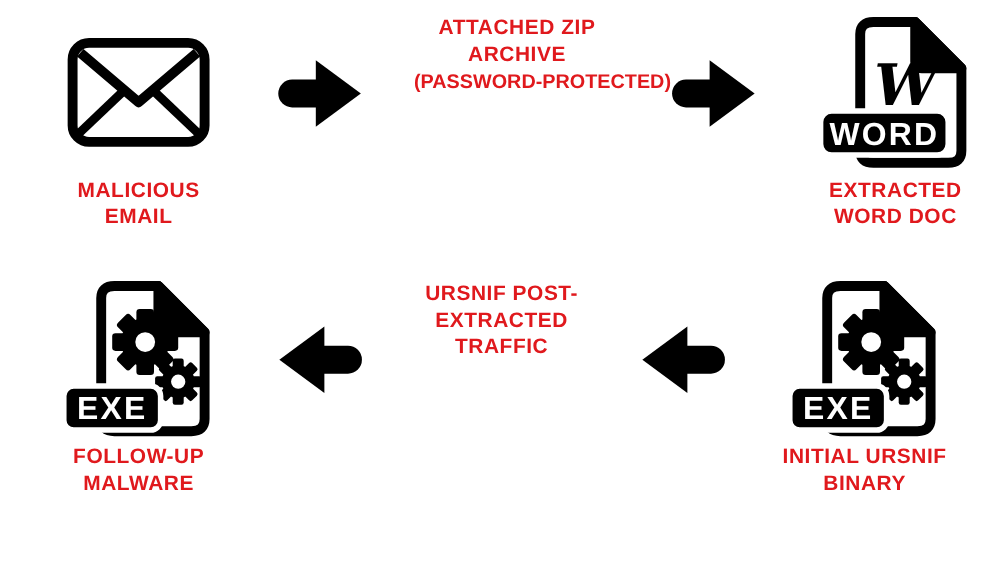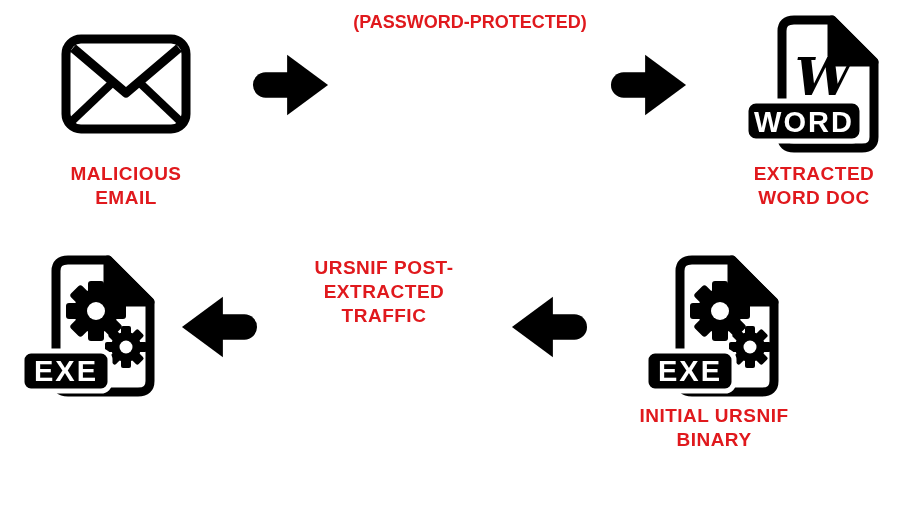--- a/index.html
+++ b/index.html
@@ -47,21 +47,21 @@
     text-align: center;
     color: #e0191d;
     font-weight: bold;
     font-size: 19px;
     line-height: 1.25;
     white-space: pre-line;
     letter-spacing: 0.5px;
   }
   .sublabel {
     width: 280px;
-    text-align: center;
+    text-align: right;
     color: #e0191d;
     font-weight: bold;
     font-size: 18px;
     line-height: 1.2;
     margin-top: 2px;
   }
   
   .stroke-icon { fill: #ffffff; stroke: #000000; stroke-linejoin: round; }
   .solid { fill: #000000; }
   .badge-rect { fill: #000000; stroke: #ffffff; stroke-width: 5; }
@@ -106,20 +106,22 @@
     </div>
 
     <div class="arrow-cell">
       <svg width="78" height="70" viewBox="0 0 80 70">
         <line x1="14" y1="35" x2="40" y2="35" stroke="#000" stroke-width="26" stroke-linecap="round"></line>
         <polygon class="solid" points="36,4 36,66 78,35"></polygon>
       </svg>
     </div>
 
     <div class="step">
+      <div class="label">ATTACHED ZIP
+ARCHIVE</div>
       <div class="sublabel">(PASSWORD-PROTECTED)</div>
     </div>
 
     <div class="arrow-cell">
       <svg width="78" height="70" viewBox="0 0 80 70">
         <line x1="14" y1="35" x2="40" y2="35" stroke="#000" stroke-width="26" stroke-linecap="round"></line>
         <polygon class="solid" points="36,4 36,66 78,35"></polygon>
       </svg>
     </div>
 
@@ -159,20 +161,22 @@
             <rect class="solid" x="85" y="71" width="10" height="42" rx="2" transform="rotate(45 90 92)"></rect>
             <rect class="solid" x="85" y="71" width="10" height="42" rx="2" transform="rotate(90 90 92)"></rect>
             <rect class="solid" x="85" y="71" width="10" height="42" rx="2" transform="rotate(135 90 92)"></rect>
             <circle class="solid" cx="90" cy="92" r="15"></circle>
             <circle cx="90" cy="92" r="6.5" fill="#ffffff"></circle>
           </g>
           <rect class="badge-rect" x="-14" y="96" width="88" height="40" rx="9"></rect>
           <text class="badge-text" x="30" y="126" font-size="29">EXE</text>
         </svg>
       </div>
+      <div class="label">FOLLOW-UP
+MALWARE</div>
     </div>
 
     <div class="arrow-cell">
       <svg width="78" height="70" viewBox="0 0 80 70">
         <line x1="66" y1="35" x2="40" y2="35" stroke="#000" stroke-width="26" stroke-linecap="round"></line>
         <polygon class="solid" points="44,4 44,66 2,35"></polygon>
       </svg>
     </div>
 
     <div class="step">

